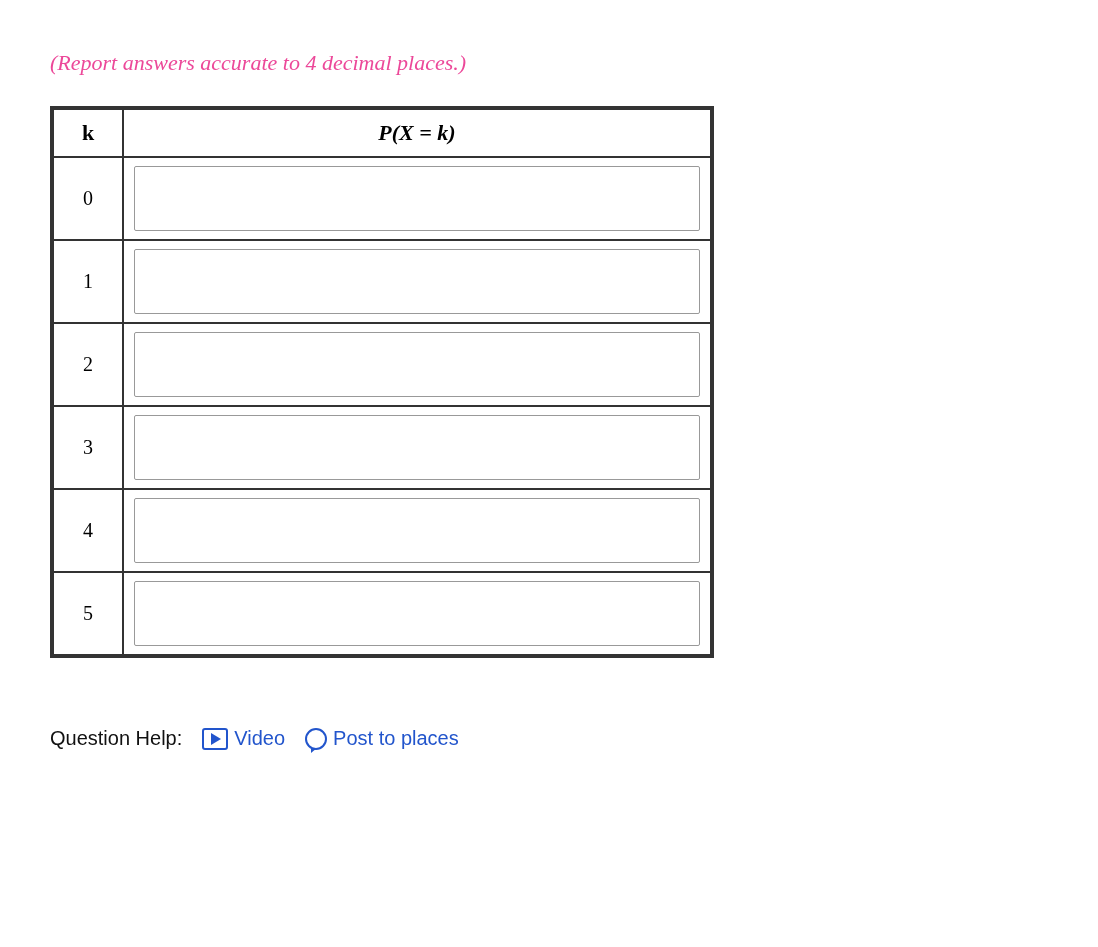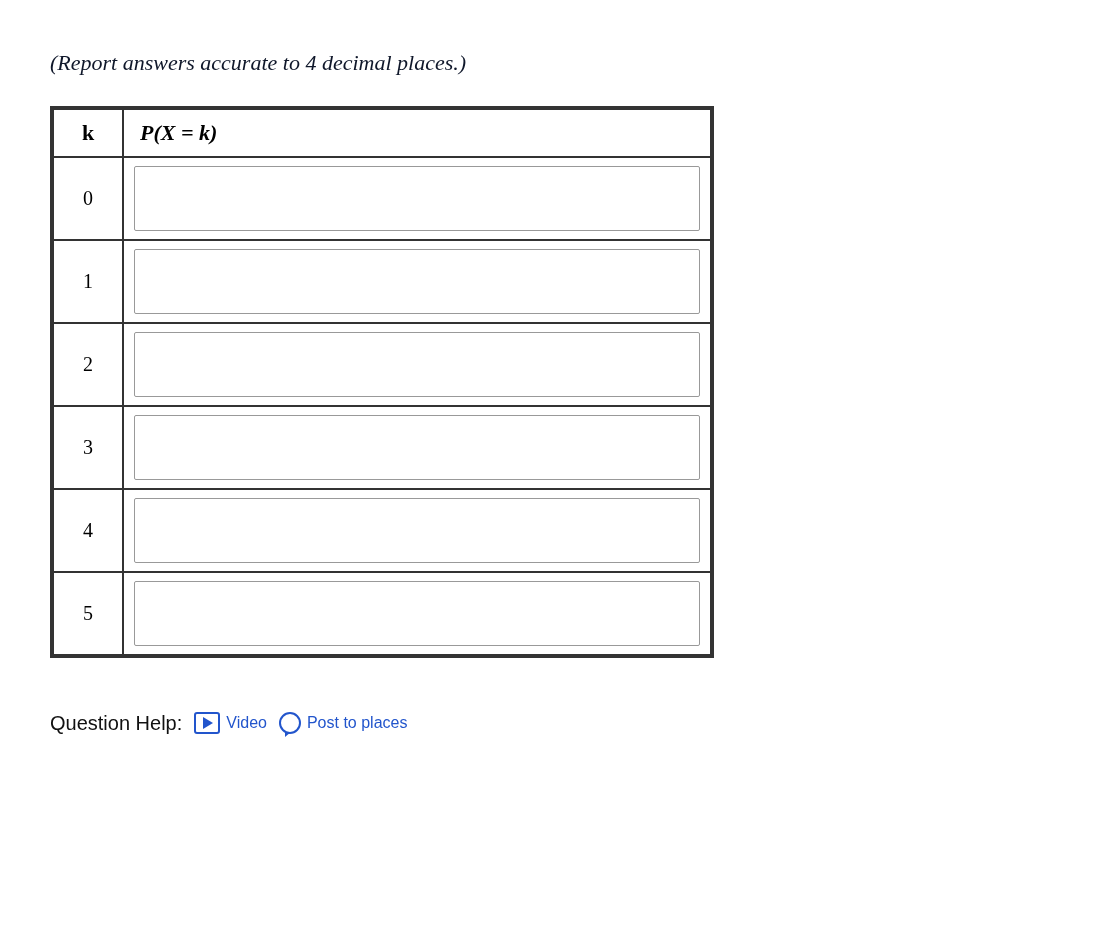--- a/index.html
+++ b/index.html
@@ -12,21 +12,21 @@
       background-color: #ffffff;
       font-family: Georgia, 'Times New Roman', serif;
       width: 1098px;
       min-height: 947px;
       padding: 40px 50px;
     }
 
     .instruction-text {
       font-style: italic;
       font-size: 22px;
-      color: #0f172a;
+      color: #ec4899;
       margin-bottom: 30px;
       margin-top: 10px;
     }
 
     .table-container {
       display: inline-block;
       border: 2.5px solid #333333;
       border-collapse: collapse;
       margin-bottom: 40px;
     }
@@ -47,21 +47,21 @@
     }
 
     table thead tr th.col-k {
       width: 70px;
       text-align: center;
       font-style: normal;
       font-weight: bold;
     }
 
     table thead tr th.col-px {
-      text-align: left;
+      text-align: center;
     }
 
     table tbody tr td {
       border: 2px solid #333333;
       padding: 0;
       vertical-align: top;
     }
 
     table tbody tr td.k-cell {
       width: 70px;
@@ -84,40 +84,40 @@
       border: 1.5px solid #999999;
       background-color: #ffffff;
       outline: none;
       font-size: 16px;
       padding: 4px 8px;
       border-radius: 2px;
     }
 
     .question-help {
       display: flex;
-      align-items: flex-start;
-      gap: 12px;
+      align-items: flex-end;
+      gap: 20px;
       font-size: 20px;
       color: #111111;
-      margin-top: 10px;
+      margin-top: 25px;
     }
 
     .help-label {
       font-size: 20px;
       color: #111111;
       font-family: Arial, sans-serif;
     }
 
     .help-link {
       display: flex;
       align-items: center;
       gap: 6px;
       color: #2255cc;
       text-decoration: none;
-      font-size: 16px;
+      font-size: 20px;
       font-family: Arial, sans-serif;
       cursor: pointer;
     }
 
     .video-icon {
       display: inline-flex;
       align-items: center;
       justify-content: center;
       width: 26px;
       height: 22px;

